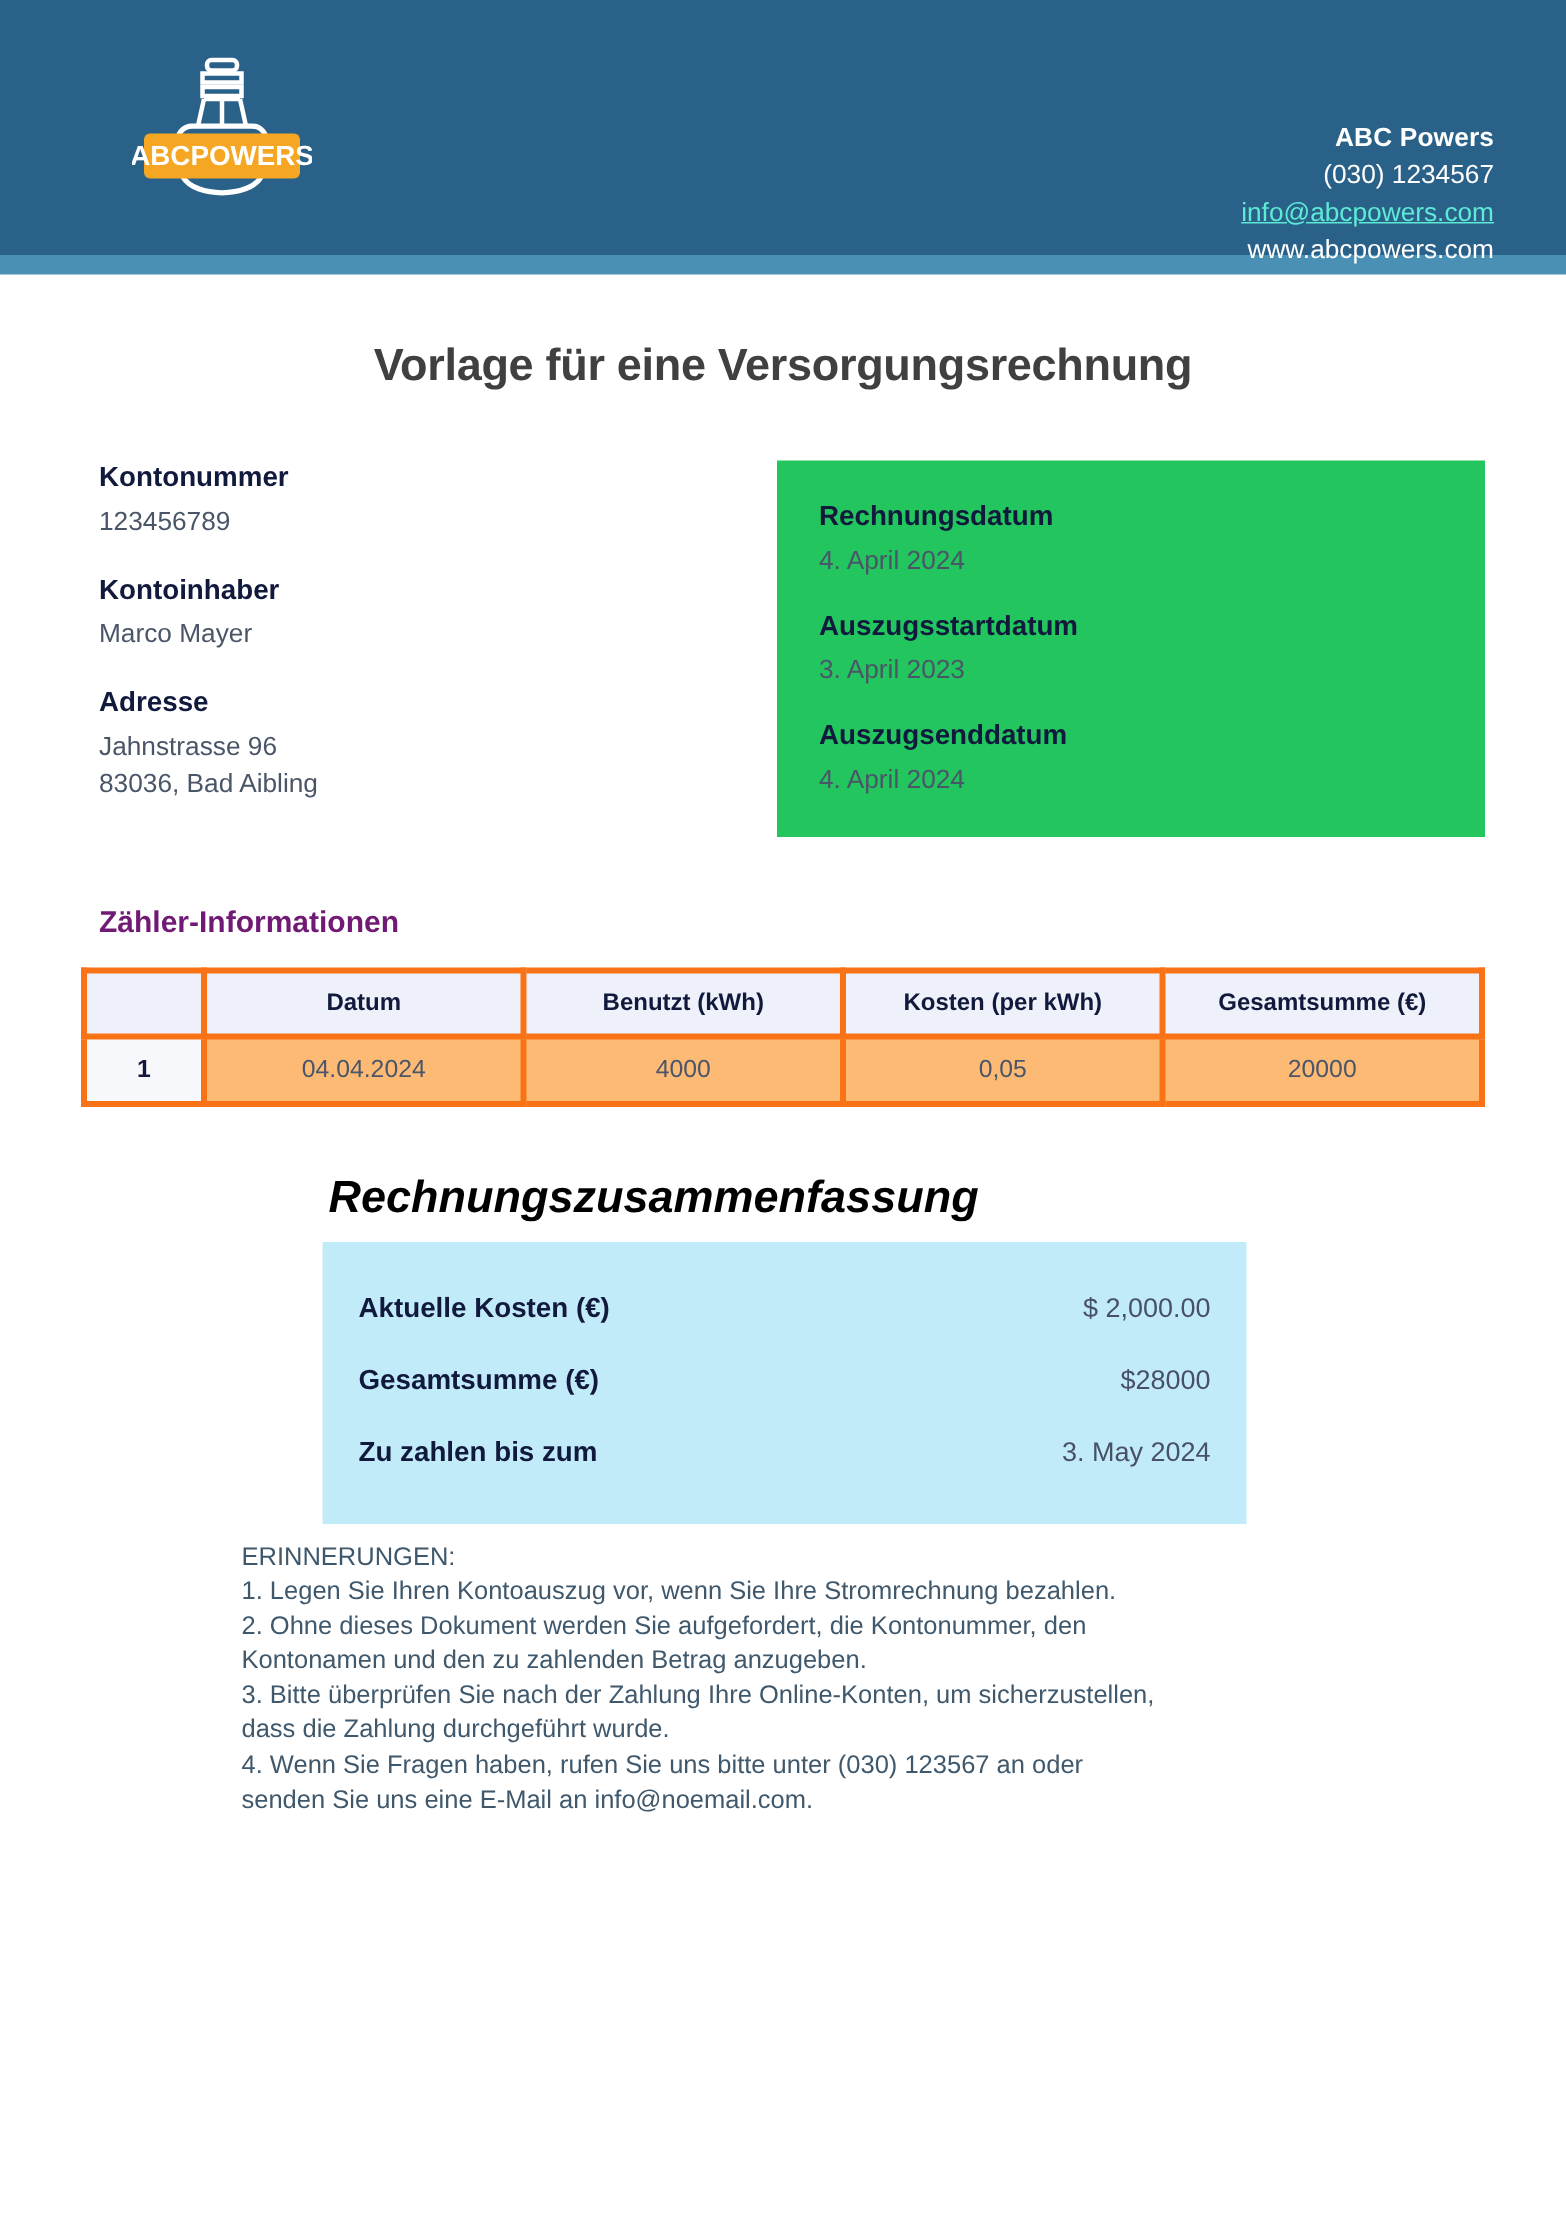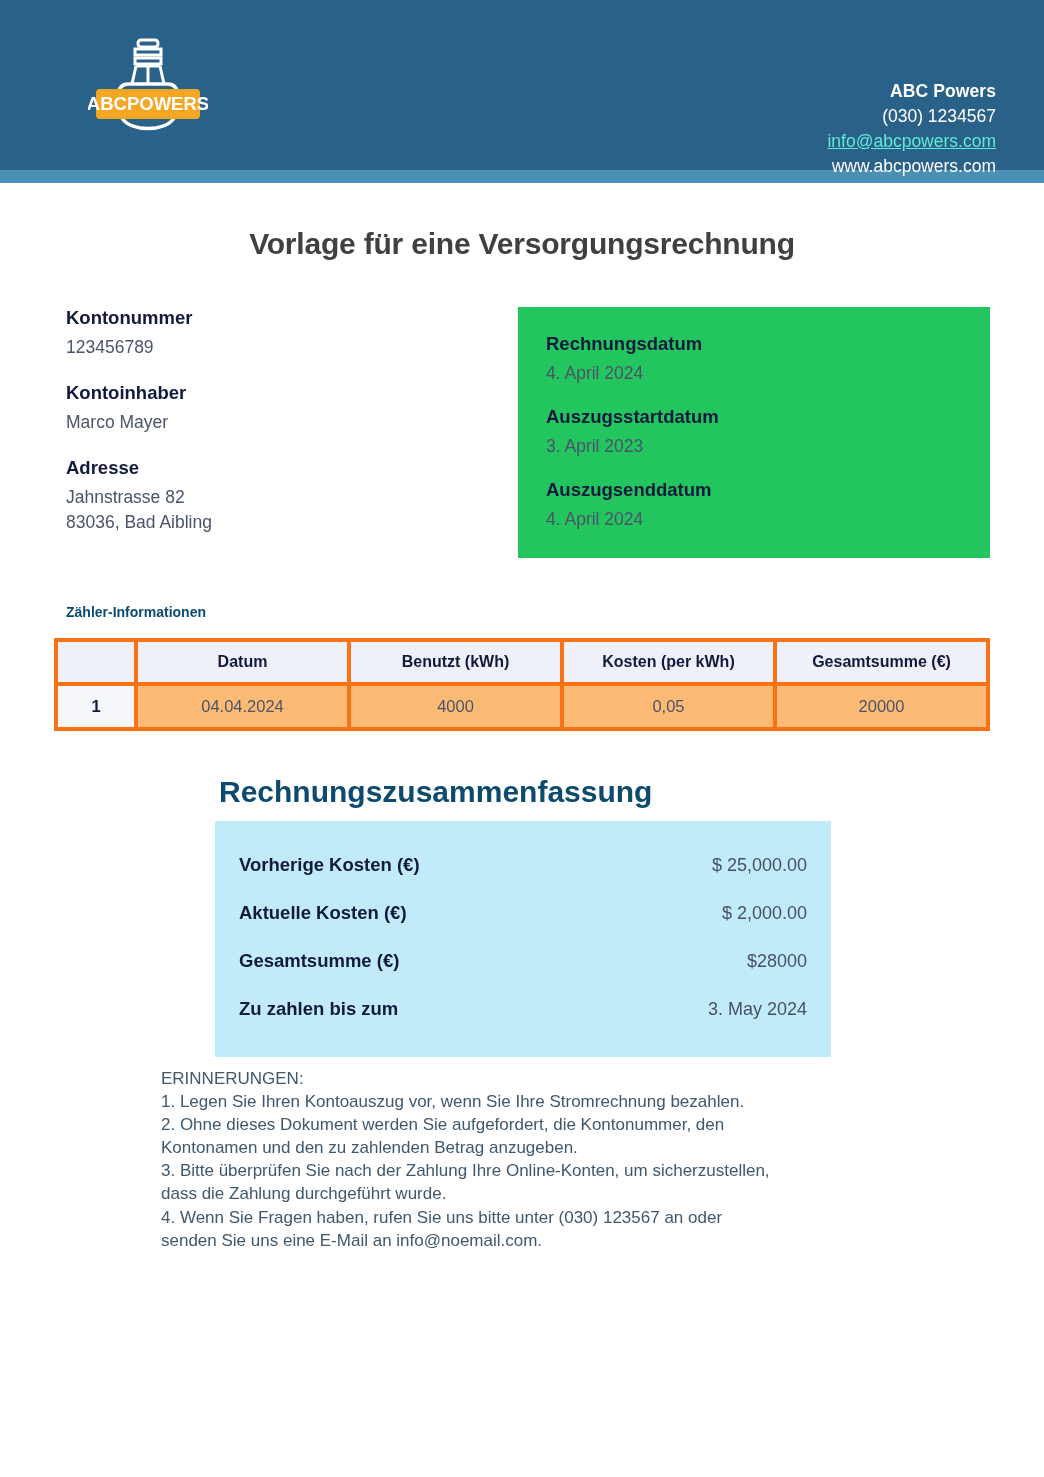--- a/index.html
+++ b/index.html
@@ -103,22 +103,22 @@
   .dates-panel .acct-block { margin-bottom: 20px; }
   .dates-panel .acct-block:last-child { margin-bottom: 0; }
 
   
   .meter-section {
     margin-top: 46px;
     padding: 0 54px;
   }
   .section-heading {
     font-weight: bold;
-    font-size: 14px;
-    color: #0c4a6e;
+    font-size: 20px;
+    color: #701a75;
     margin-bottom: 18px;
     padding-left: 12px;
   }
   table.meter {
     width: 100%;
     border-collapse: collapse;
     table-layout: fixed;
     font-size: 16.5px;
   }
   table.meter th,
@@ -150,23 +150,24 @@
     margin-top: 44px;
     padding: 0 54px;
   }
   .summary-inner {
     width: 616px;
     margin-left: 161px;
   }
   .summary-title {
     font-size: 30px;
     font-weight: bold;
-    color: #0c4a6e;
+    color: #000000;
     margin-bottom: 12px;
     padding-left: 4px;
+    font-style: italic;
   }
   .summary-panel {
     background: #c2ebfa;
     padding: 20px 24px 24px 24px;
     box-sizing: border-box;
   }
   .summary-row {
     display: flex;
     justify-content: space-between;
     align-items: baseline;
@@ -232,21 +233,21 @@
     <div class="acct-block">
       <div class="fld-label">Kontonummer</div>
       <div class="fld-value">123456789</div>
     </div>
     <div class="acct-block">
       <div class="fld-label">Kontoinhaber</div>
       <div class="fld-value">Marco Mayer</div>
     </div>
     <div class="acct-block">
       <div class="fld-label">Adresse</div>
-      <div class="fld-value">Jahnstrasse 82</div>
+      <div class="fld-value">Jahnstrasse 96</div>
       <div class="fld-value">83036, Bad Aibling</div>
     </div>
   </div>
 
   <div class="dates-panel">
     <div class="acct-block">
       <div class="fld-label">Rechnungsdatum</div>
       <div class="fld-value">4. April 2024</div>
     </div>
     <div class="acct-block">
@@ -282,24 +283,20 @@
       </tr>
     </tbody>
   </table>
 </div>
 
 <div class="summary-section">
   <div class="summary-inner">
     <div class="summary-title">Rechnungszusammenfassung</div>
     <div class="summary-panel">
 
-      <div class="summary-row">
-        <span class="s-label">Vorherige Kosten (€)</span>
-        <span class="s-value">$ 25,000.00</span>
-      </div>
 
       <div class="summary-row">
         <span class="s-label">Aktuelle Kosten (€)</span>
         <span class="s-value">$ 2,000.00</span>
       </div>
 
 
       <div class="summary-row">
         <span class="s-label">Gesamtsumme (€)</span>
         <span class="s-value">$28000</span>

